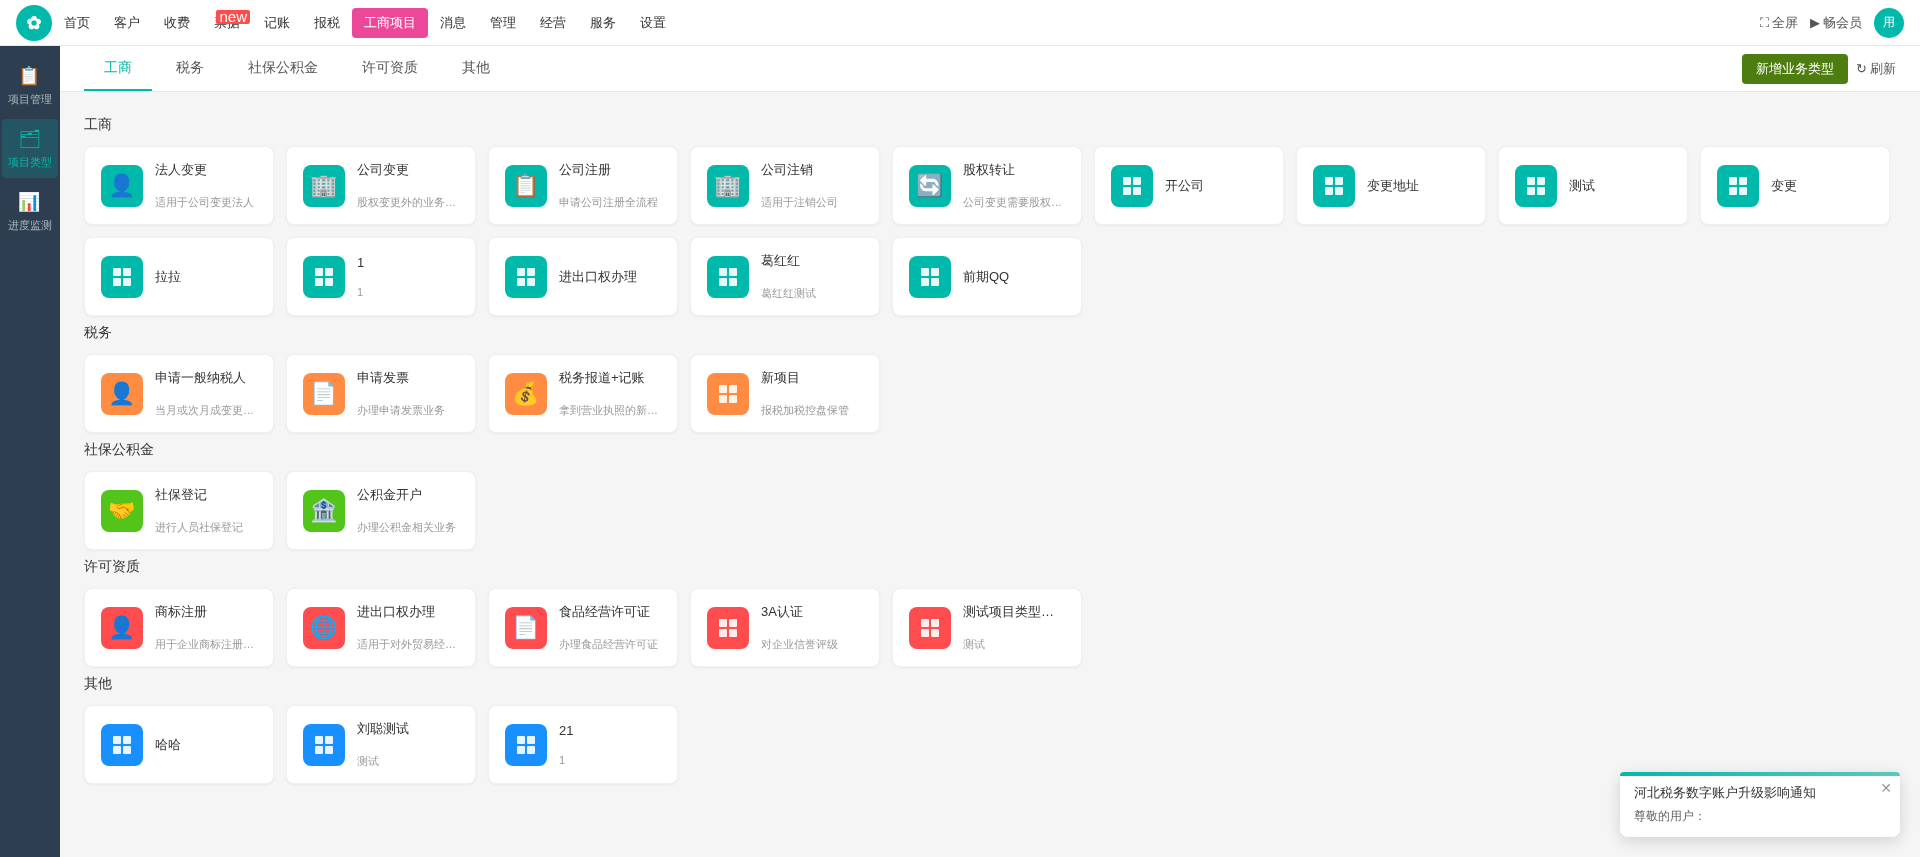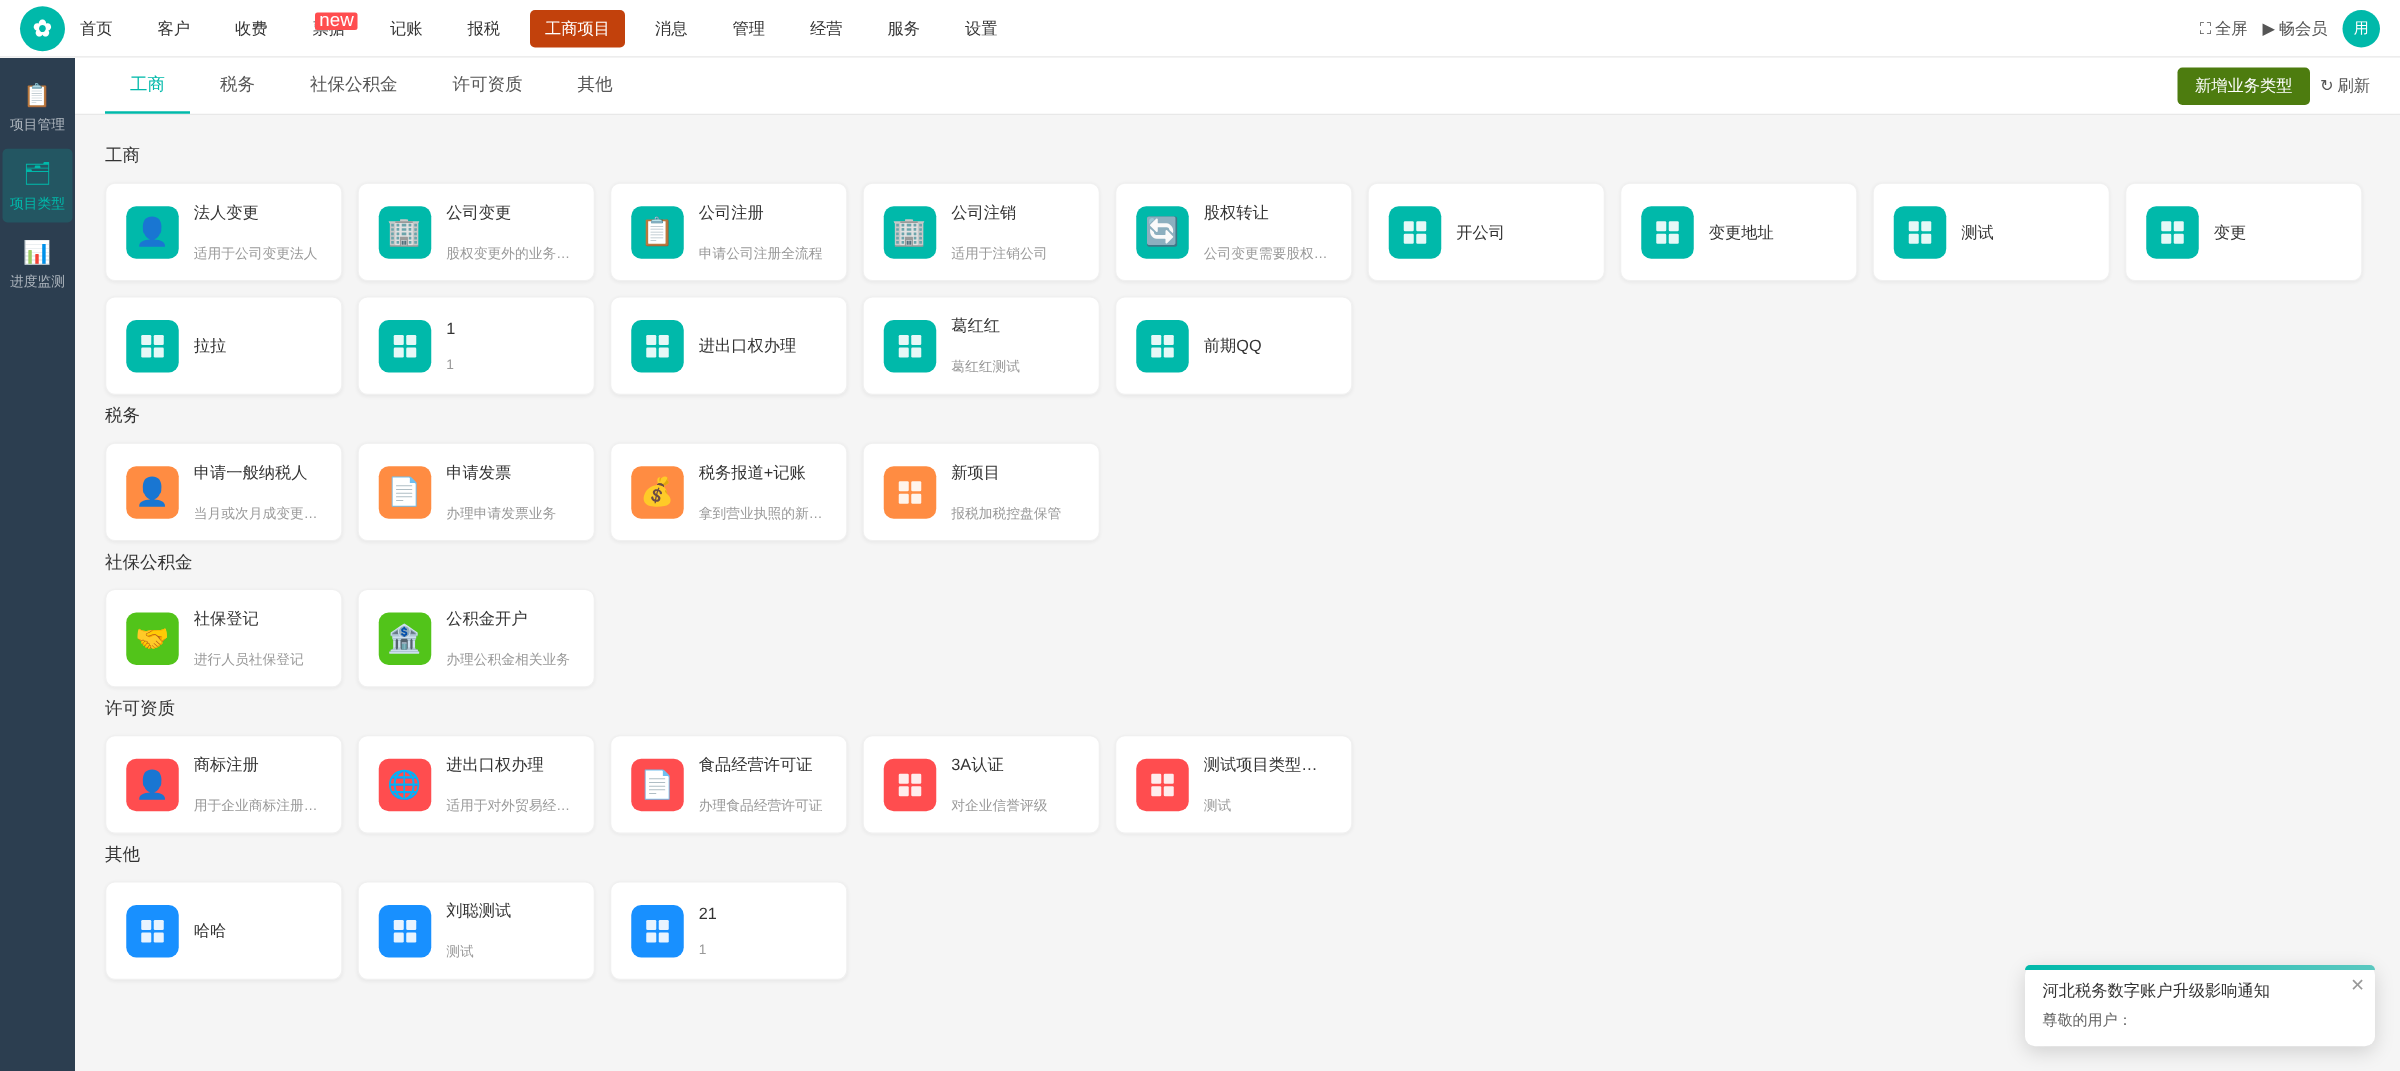--- a/index.html
+++ b/index.html
@@ -14,33 +14,33 @@
       border-bottom: 1px solid #e8e8e8;
       padding: 0 16px;
       position: fixed;
       top: 0; left: 0; right: 0;
       z-index: 100;
     }
     .top-nav .nav-items {
       display: flex;
       align-items: center;
       flex: 1;
-      gap: 12px;
+      gap: 0;
       text-align: center;
     }
     .nav-item {
       padding: 6px 12px;
       cursor: pointer;
       border-radius: 4px;
       font-size: 13px;
       color: #333;
       position: relative;
     }
     .nav-item.active {
-      background: #c2410c;
+      background: #ec4899;
       color: #fff;
       border-radius: 4px;
     }
     .nav-item .badge-new {
       position: absolute;
       top: 2px; right: 2px;
       background: #ff4d4f;
       color: #fff;
       font-size: 15px;
       padding: 0 3px;

